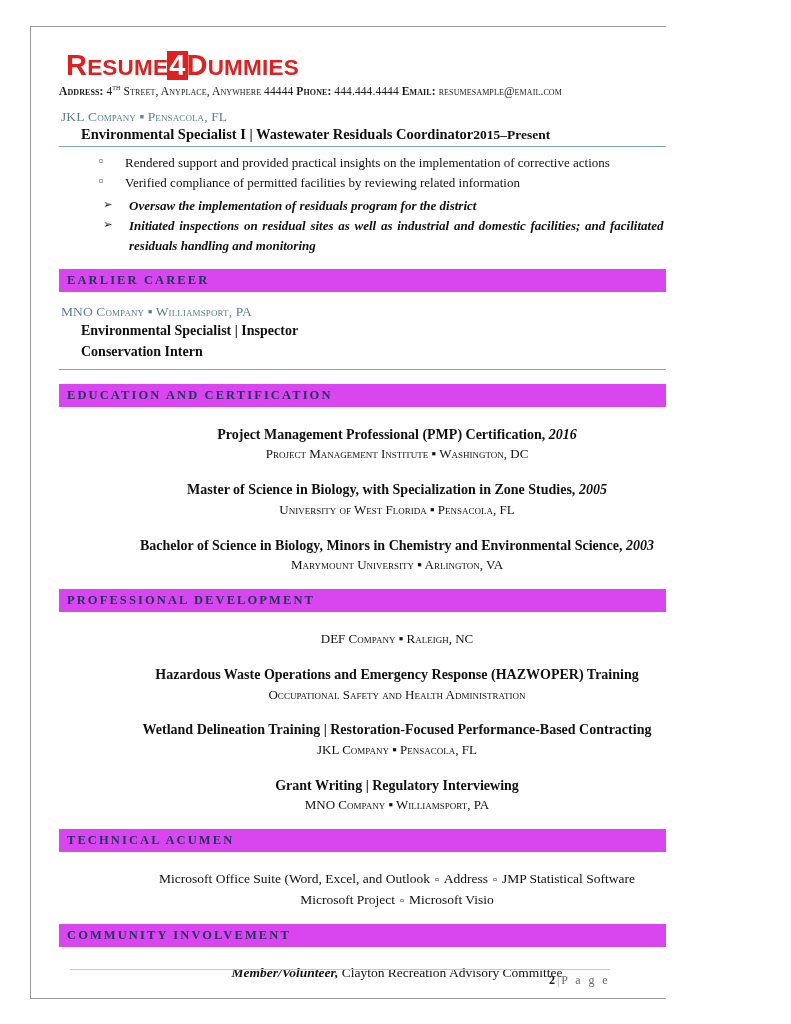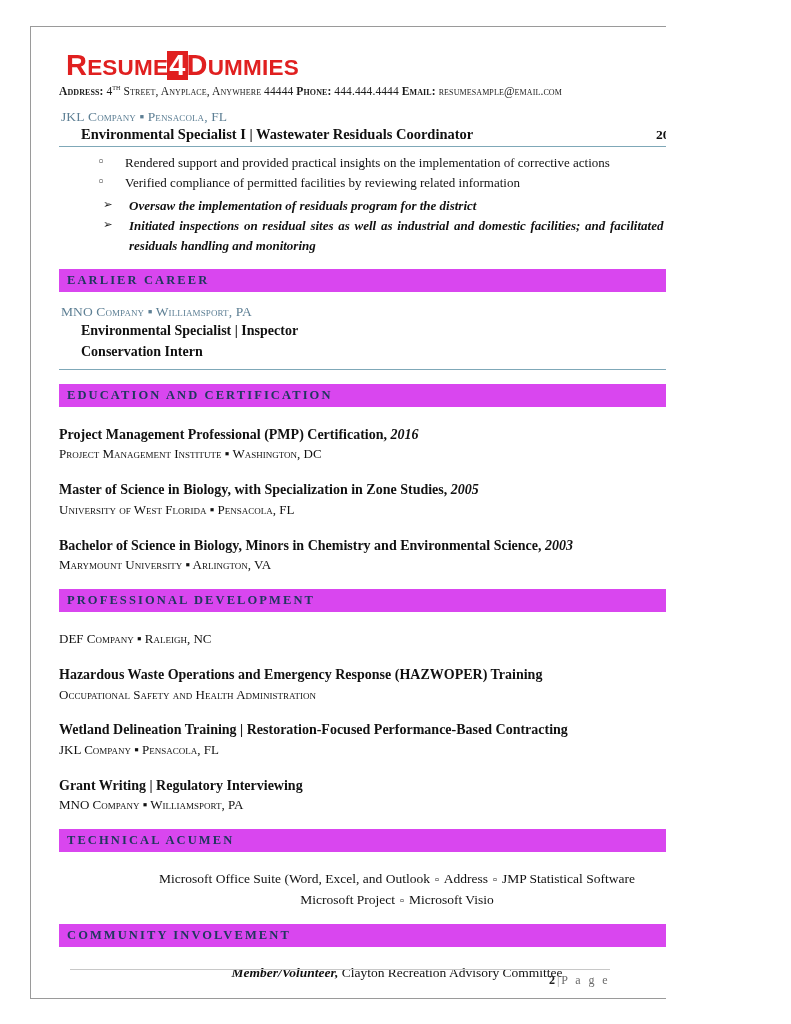--- a/index.html
+++ b/index.html
@@ -78,21 +78,20 @@
   .company {
     color: #5d7f94;
     font-size: 13.5px;
     font-variant: small-caps;
     margin: 12px 0 0 2px;
     letter-spacing: 0.1px;
   }
   .company .lead { font-variant: normal; }
   .job-row {
     display: flex;
-    justify-content: space-between;
     align-items: baseline;
     font-weight: bold;
     font-size: 14.5px;
     color: #111111;
     padding: 1px 2px 2px 22px;
   }
   .job-dates { font-weight: bold; font-size: 13.5px; }
   .rule-teal {
     height: 0; border: 0; border-top: 1.2px solid #7fa8b8;
     margin: 1px 0 6px 0;
@@ -150,21 +149,21 @@
     color: #111111;
     margin: 2px 0 0 22px;
     line-height: 1.35;
   }
   .rule-teal-wide {
     height: 0; border: 0; border-top: 1.2px solid #7fa8b8;
     margin: 7px 0 0 0;
   }
 
   
-  .entry { text-align: left; margin-top: 16px; }
+  .entry { text-align: center; margin-top: 16px; }
   .entry.first { margin-top: 18px; }
   .entry-title {
     font-weight: bold;
     font-size: 14px;
     color: #111111;
     line-height: 1.4;
   }
   .entry-title em { font-style: italic; }
   .entry-sub {
     font-size: 13px;

